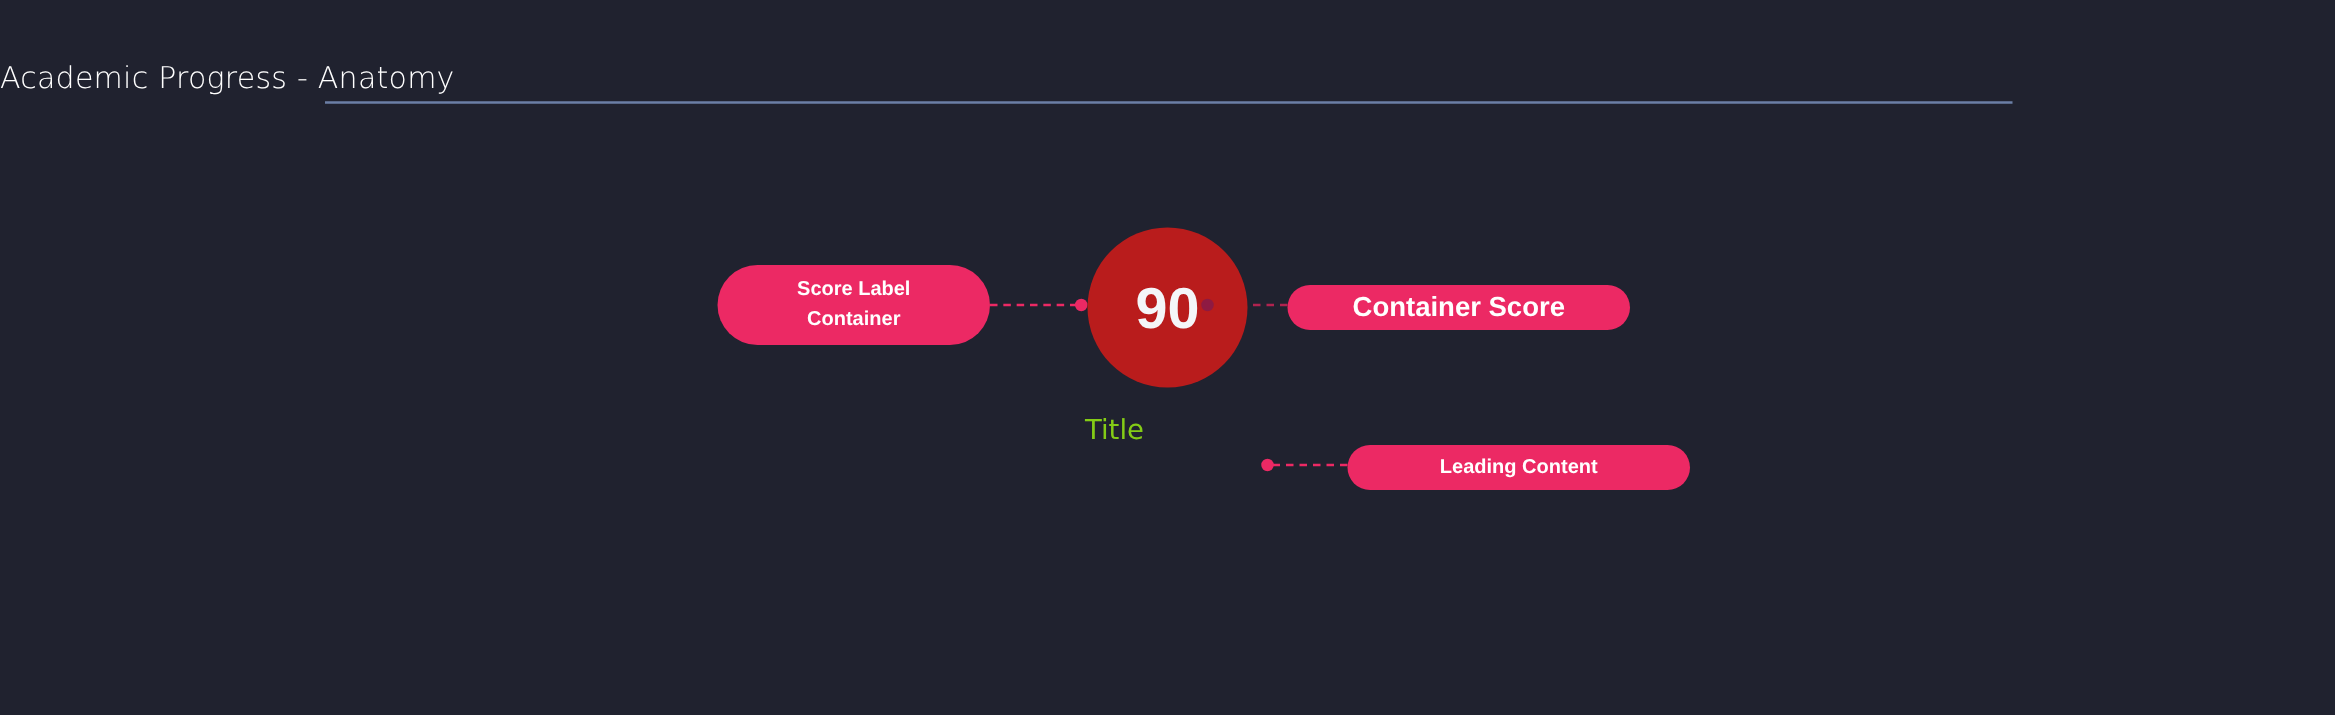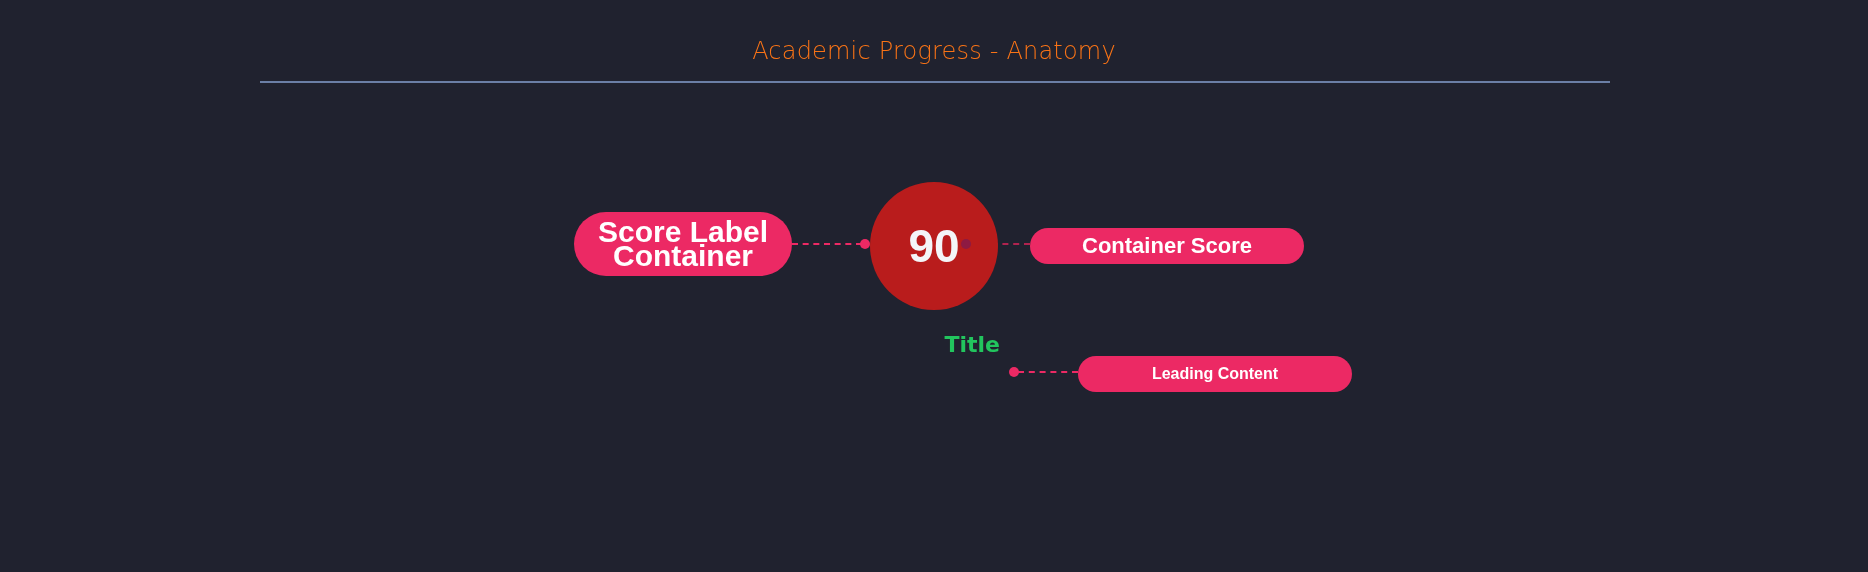--- a/index.html
+++ b/index.html
@@ -12,24 +12,23 @@
       font-family: "DejaVu Sans", sans-serif;
     }
     .stage {
       position: relative;
       width: 1868px;
       height: 572px;
     }
     .page-title {
       position: absolute;
       left: 0;
-      top: 37px;
+      top: 48px;
       width: 1868px;
-      text-align: center;
-      color: #f97316;
+      color: #ffffff;
       font-size: 24px;
       font-weight: 300;
       letter-spacing: 0.2px;
     }
     .divider {
       position: absolute;
       left: 260px;
       top: 81px;
       width: 1350px;
       height: 2px;
@@ -50,44 +49,44 @@
       font-size: 46px;
       font-weight: 700;
       font-family: "Liberation Sans", sans-serif;
       z-index: 1;
     }
     .score-title {
       position: absolute;
       left: 868px;
       top: 332px;
       width: 132px;
-      text-align: right;
-      color: #22c55e;
+      text-align: left;
+      color: #84cc16;
       font-size: 22px;
-      font-weight: 700;
+      font-weight: 400;
     }
     .pill {
       position: absolute;
       background: #ec2964;
       color: #ffffff;
       font-family: "Liberation Sans", sans-serif;
       font-weight: 700;
       display: flex;
       align-items: center;
       justify-content: center;
       text-align: center;
       box-sizing: border-box;
     }
     .pill-left {
       left: 574px;
       top: 212px;
       width: 218px;
       height: 64px;
       border-radius: 32px;
-      font-size: 30px;
+      font-size: 16px;
       line-height: 24px;
       flex-direction: column;
     }
     .pill-right {
       left: 1030px;
       top: 228px;
       width: 274px;
       height: 36px;
       border-radius: 18px;
       font-size: 22px;

